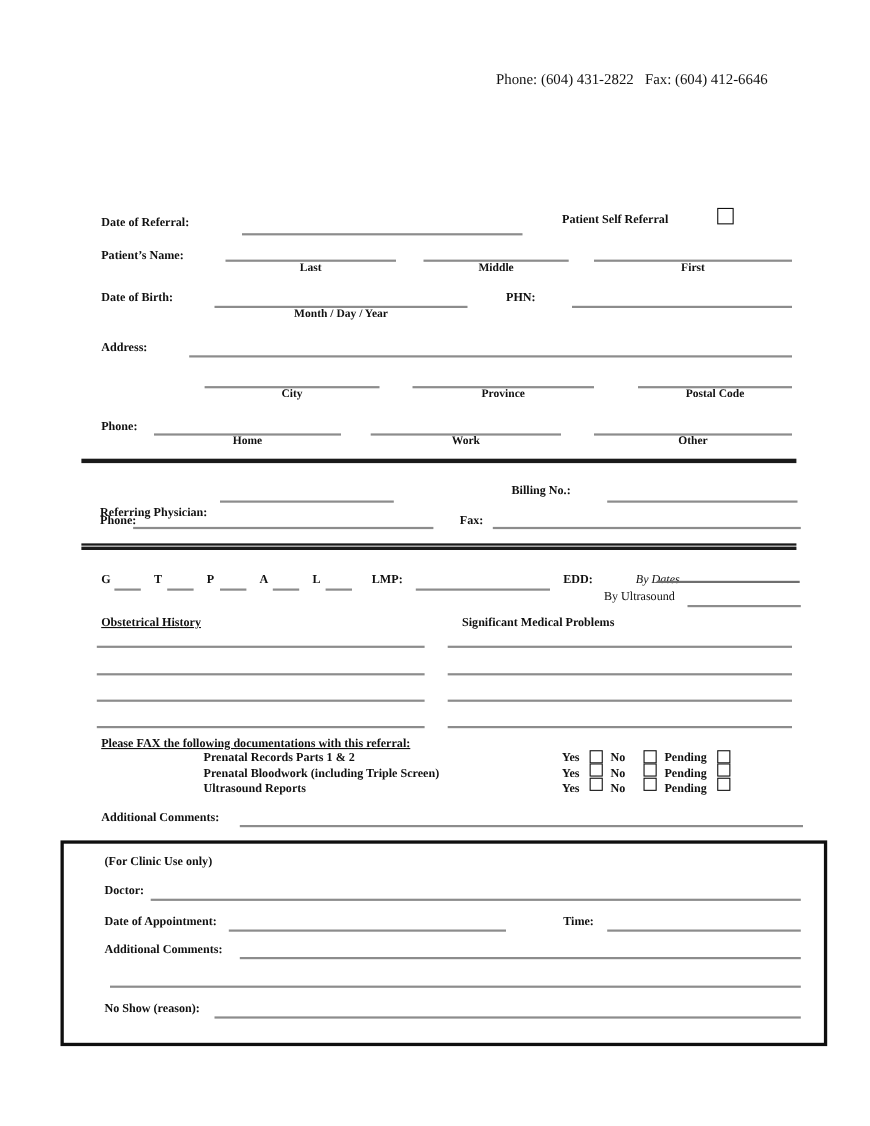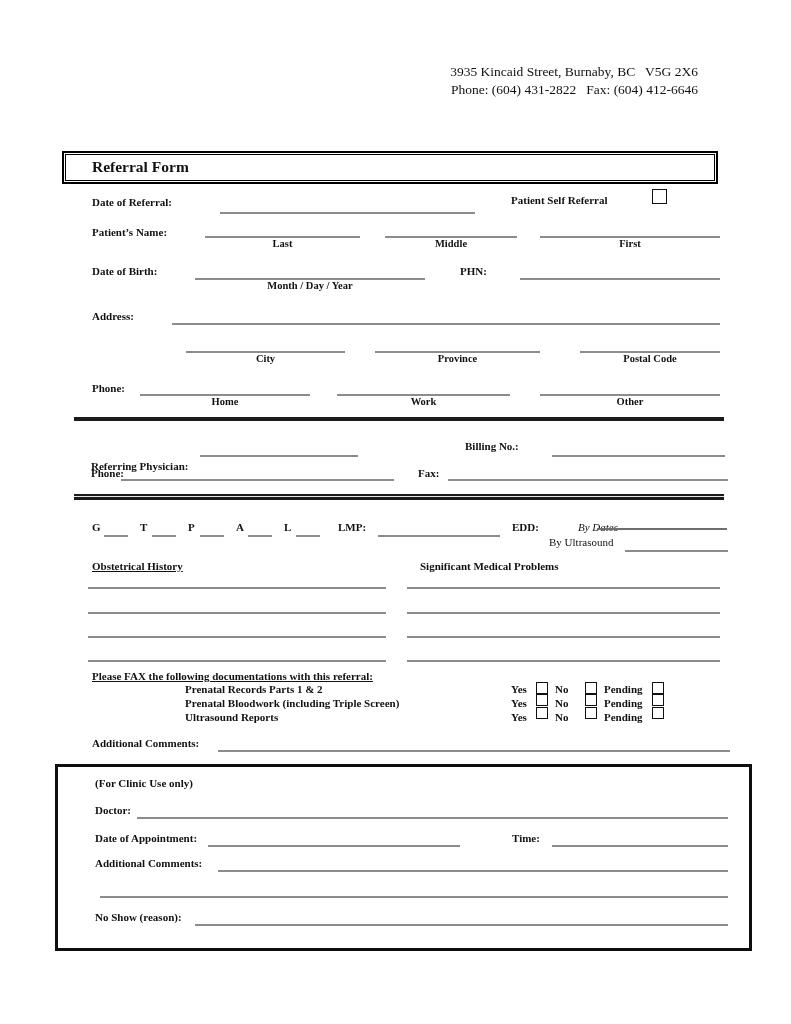--- a/index.html
+++ b/index.html
@@ -20,29 +20,23 @@
   .titlebox .in{border:1px solid #000;margin:1px;padding:3px 8px 4px 26px;}
   .titlebox .tt{font-weight:bold;font-size:15.5px;line-height:18px;}
   .clinicbox{position:absolute;left:55px;top:764px;width:697px;height:187px;border:3px solid #0f0f0f;box-sizing:border-box;}
 </style>
 </head>
 <body>
 
 <div class="page">
 
   <div class="hdr">
-    <div>3935 Kincaid Street, Burnaby, BC&nbsp;&nbsp; V5G 2X6</div>
     <div>Phone: (604) 431-2822&nbsp;&nbsp; Fax: (604) 412-6646</div>
   </div>
 
-  <div class="titlebox">
-    <div class="in">
-      <div class="tt">Referral Form</div>
-    </div>
-  </div>
 
   <div class="lb" style="left:92px;top:196px;">Date of Referral:</div>
   <div class="ln" style="left:220px;top:212px;width:255px;"></div>
   <div class="lb" style="left:511px;top:194px;">Patient Self Referral</div>
   <div class="cb" style="left:652px;top:189px;width:13px;height:13px;"></div>
 
   <div class="lb" style="left:92px;top:226px;">Patient’s Name:</div>
   <div class="lnl" style="left:205px;top:236px;width:155px;">
     <div class="bar"></div>
     <div class="sl">Last</div>

